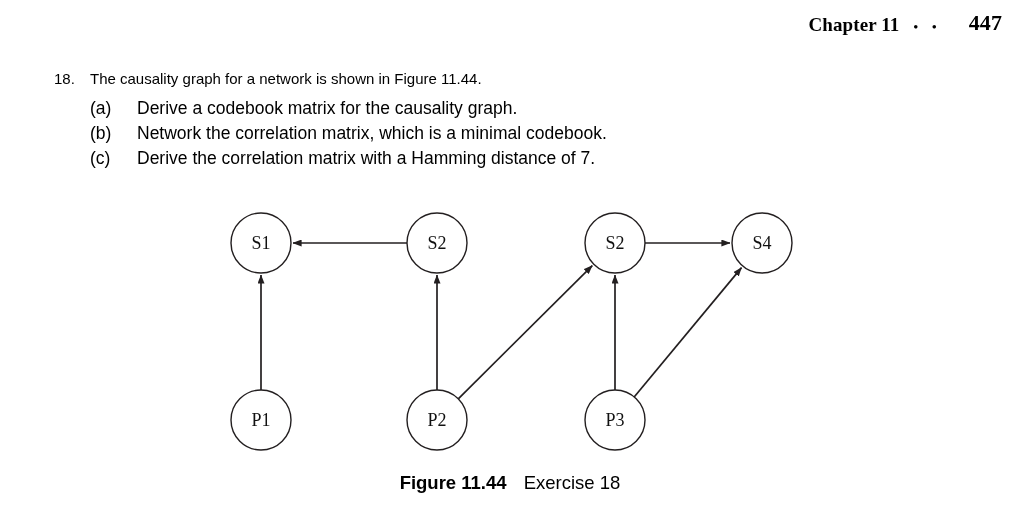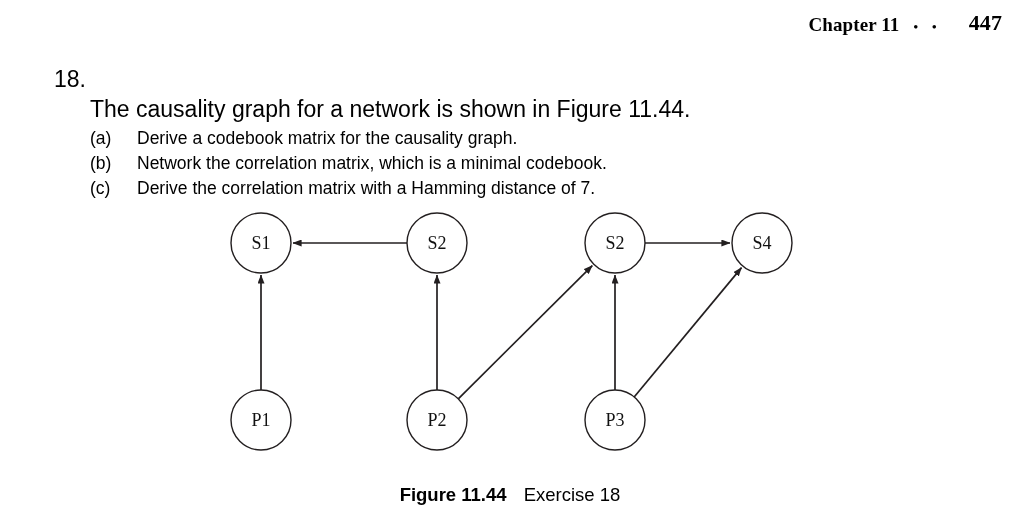--- a/index.html
+++ b/index.html
@@ -45,30 +45,29 @@
   
   .exercise {
     position: absolute;
     left: 54px;
     top: 66px;
     width: 860px;
   }
   .ex-main {
     display: flex;
     align-items: flex-start;
-    font-size: 23px;
+    font-size: 15px;
     line-height: 26px;
   }
   .ex-num {
     width: 36px;
     flex: 0 0 36px;
   }
   .ex-stem {
     flex: 1 1 auto;
-    margin-top: 30px;
   }
   .sub-list {
     margin-top: 4px;
     padding-left: 36px;
   }
   .sub-item {
     display: flex;
     align-items: flex-start;
     font-size: 17.5px;
     line-height: 25px;
@@ -101,21 +100,20 @@
 
   
   .caption {
     position: absolute;
     left: 0;
     top: 472px;
     width: 1020px;
     text-align: center;
     font-size: 18.5px;
     white-space: nowrap;
-    margin-top: 12px;
   }
   .caption .cap-label {
     font-weight: bold;
   }
   .caption .cap-text {
     font-weight: normal;
     margin-left: 12px;
   }
 </style>
 </head>

